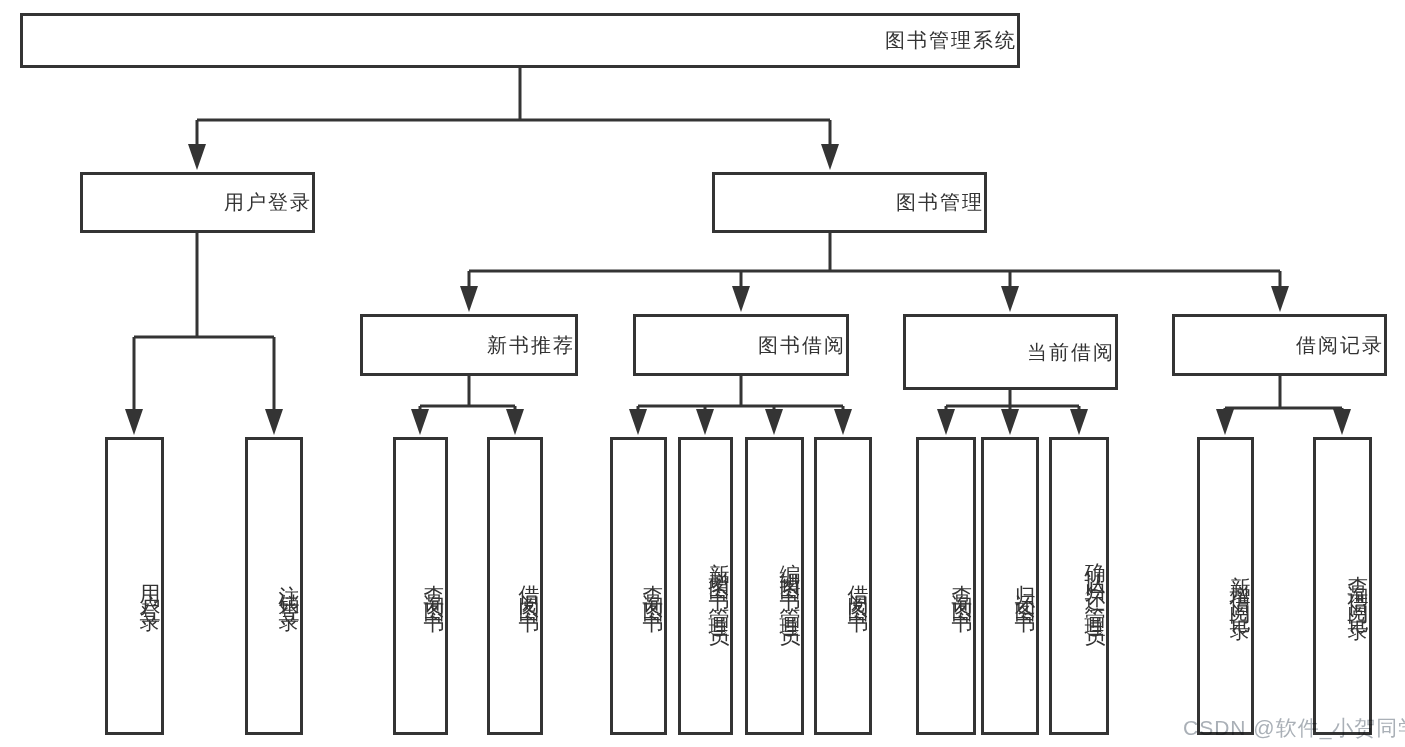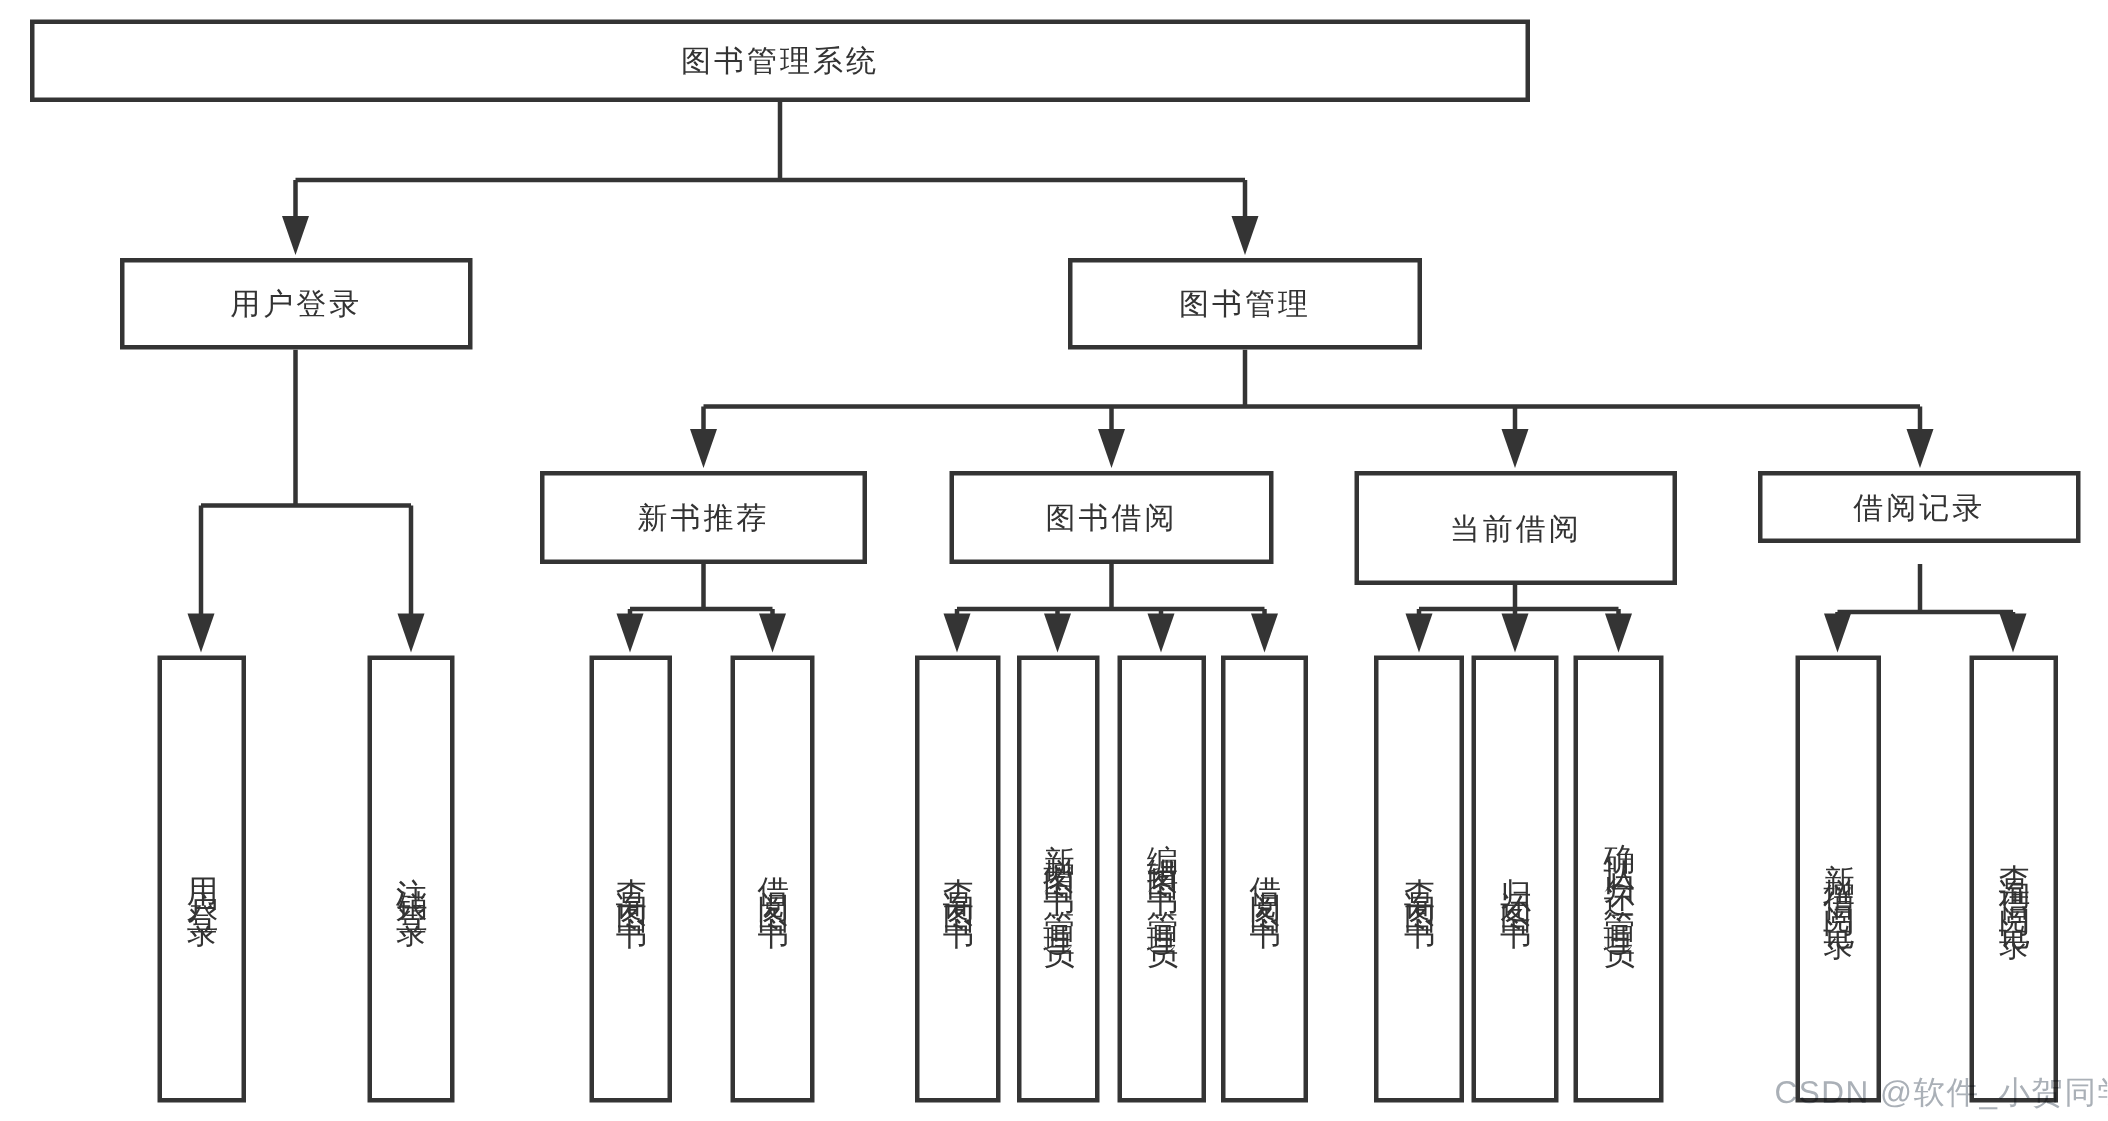--- a/index.html
+++ b/index.html
@@ -30,21 +30,21 @@
     fill: var(--line, #343434);
     stroke: none;
   }
   .node {
     position: absolute;
     box-sizing: border-box;
     border: 3px solid var(--border, #343434);
     background: #ffffff;
     display: flex;
     align-items: center;
-    justify-content: center;
+    justify-content: flex-end;
     color: var(--text, #333333);
     z-index: 2;
   }
   .node.h span {
     font-size: 20px;
     letter-spacing: 2px;
     white-space: nowrap;
   }
   .node.v .vtext {
     writing-mode: vertical-rl;
@@ -114,34 +114,34 @@
     </g>
   </svg>
 
   <div class="node h" style="left:20px; top:13px; width:1000px; height:55px;">
     <span>图书管理系统</span>
   </div>
 
   <div class="node h" style="left:80px; top:172px; width:235px; height:61px;">
     <span>用户登录</span>
   </div>
-  <div class="node h" style="left:712px; top:172px; width:236px; height:61px;">
+  <div class="node h" style="left:712px; top:172px; width:275px; height:61px;">
     <span>图书管理</span>
   </div>
 
   <div class="node h" style="left:360px; top:314px; width:218px; height:62px;">
     <span>新书推荐</span>
   </div>
   <div class="node h" style="left:633px; top:314px; width:216px; height:62px;">
     <span>图书借阅</span>
   </div>
   <div class="node h" style="left:903px; top:314px; width:215px; height:76px;">
     <span>当前借阅</span>
   </div>
-  <div class="node h" style="left:1172px; top:314px; width:215px; height:48px;">
+  <div class="node h" style="left:1172px; top:314px; width:215px; height:62px;">
     <span>借阅记录</span>
   </div>
 
   <div class="node v" style="left:105px; top:437px; width:59px; height:298px;">
     <span class="vtext">用户登录</span>
   </div>
   <div class="node v" style="left:245px; top:437px; width:58px; height:298px;">
     <span class="vtext">注销登录</span>
   </div>
 

